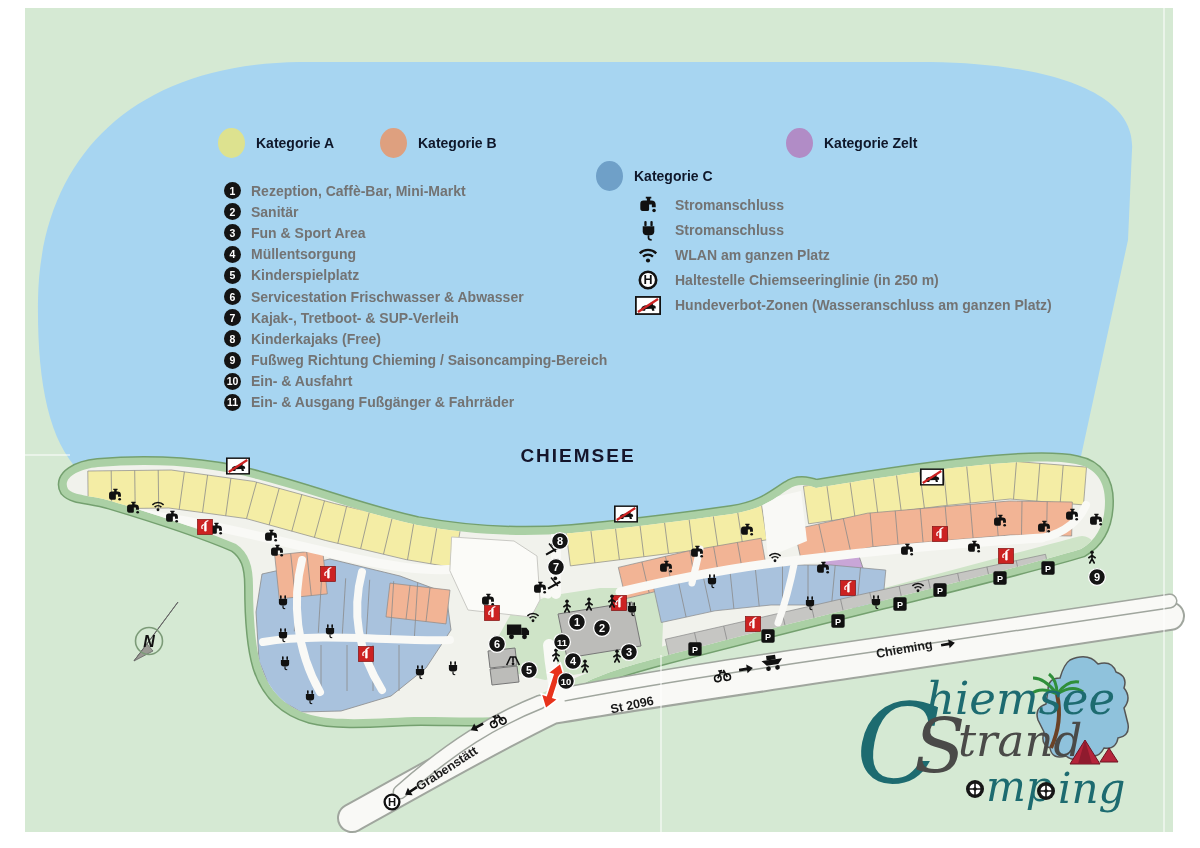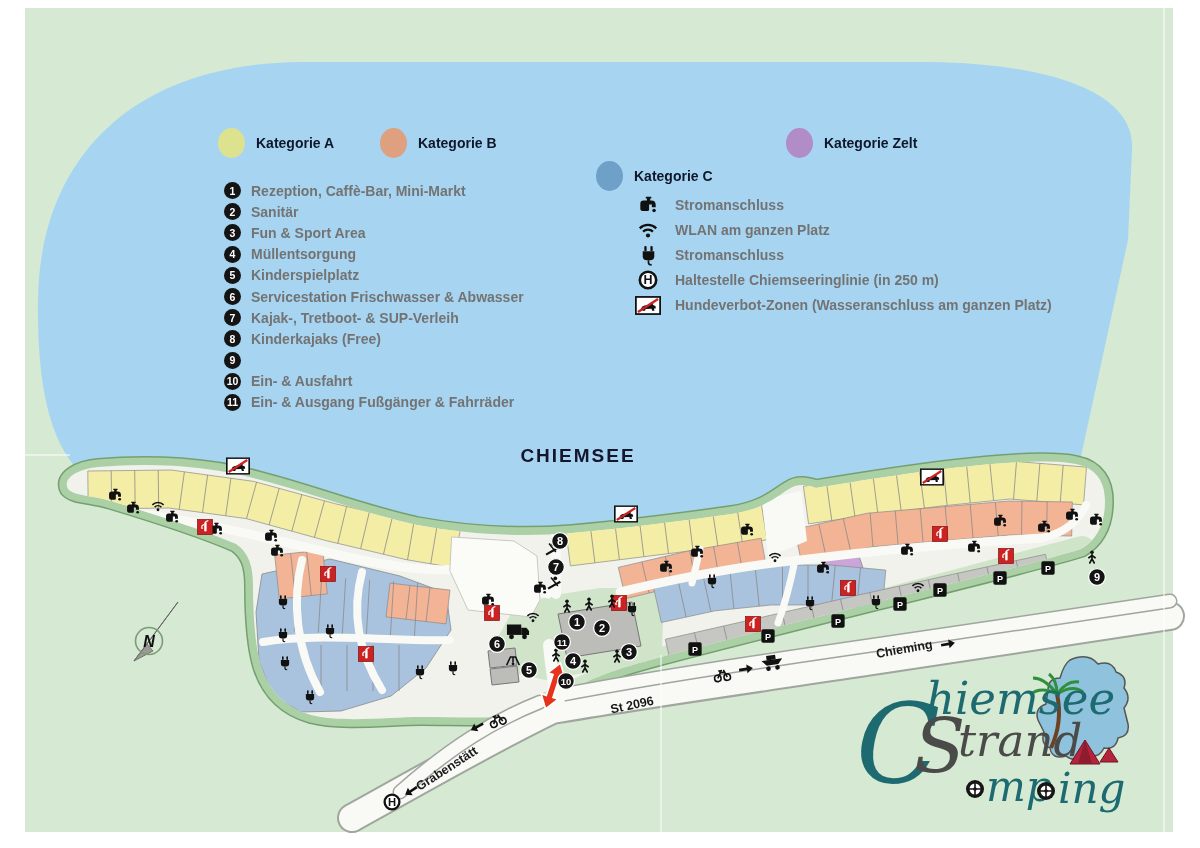--- a/index.html
+++ b/index.html
@@ -656,20 +656,21 @@
       <span class="li-label">Kajak-, Tretboot- &amp; SUP-Verleih</span>
     </div>
 
     <div class="li">
       <span class="num">8</span>
       <span class="li-label">Kinderkajaks (Free)</span>
     </div>
 
     <div class="li">
       <span class="num">9</span>
+      <span class="li-label">Fußweg Richtung Chieming / Saisoncamping-Bereich</span>
     </div>
 
     <div class="li">
       <span class="num">10</span>
       <span class="li-label">Ein- &amp; Ausfahrt</span>
     </div>
 
     <div class="li">
       <span class="num">11</span>
       <span class="li-label">Ein- &amp; Ausgang Fußgänger &amp; Fahrräder</span>
@@ -683,34 +684,34 @@
       <span class="icon-slot">
           <svg viewBox="0 0 20 20" width="22" height="22">
             <use href="#sym-faucet"></use>
           </svg>
         </span>
       <span class="li-label">Stromanschluss</span>
     </div>
 
     <div class="lirow">
       <span class="icon-slot">
+          <svg viewBox="0 0 20 20" width="21" height="21">
+            <use href="#sym-plug"></use>
+          </svg>
+        </span>
+      <span class="li-label">Stromanschluss</span>
+    </div>
+
+    <div class="lirow">
+      <span class="icon-slot">
           <svg viewBox="0 0 20 20" width="22" height="22">
             <use href="#sym-wifi"></use>
           </svg>
         </span>
       <span class="li-label">WLAN am ganzen Platz</span>
-    </div>
-
-    <div class="lirow">
-      <span class="icon-slot">
-          <svg viewBox="0 0 20 20" width="21" height="21">
-            <use href="#sym-plug"></use>
-          </svg>
-        </span>
-      <span class="li-label">Stromanschluss</span>
     </div>
 
 
     <div class="lirow">
       <span class="icon-slot">
           <svg viewBox="0 0 20 20" width="20" height="20">
             <use href="#sym-bus-stop"></use>
           </svg>
         </span>
       <span class="li-label">Haltestelle Chiemseeringlinie (in 250 m)</span>

